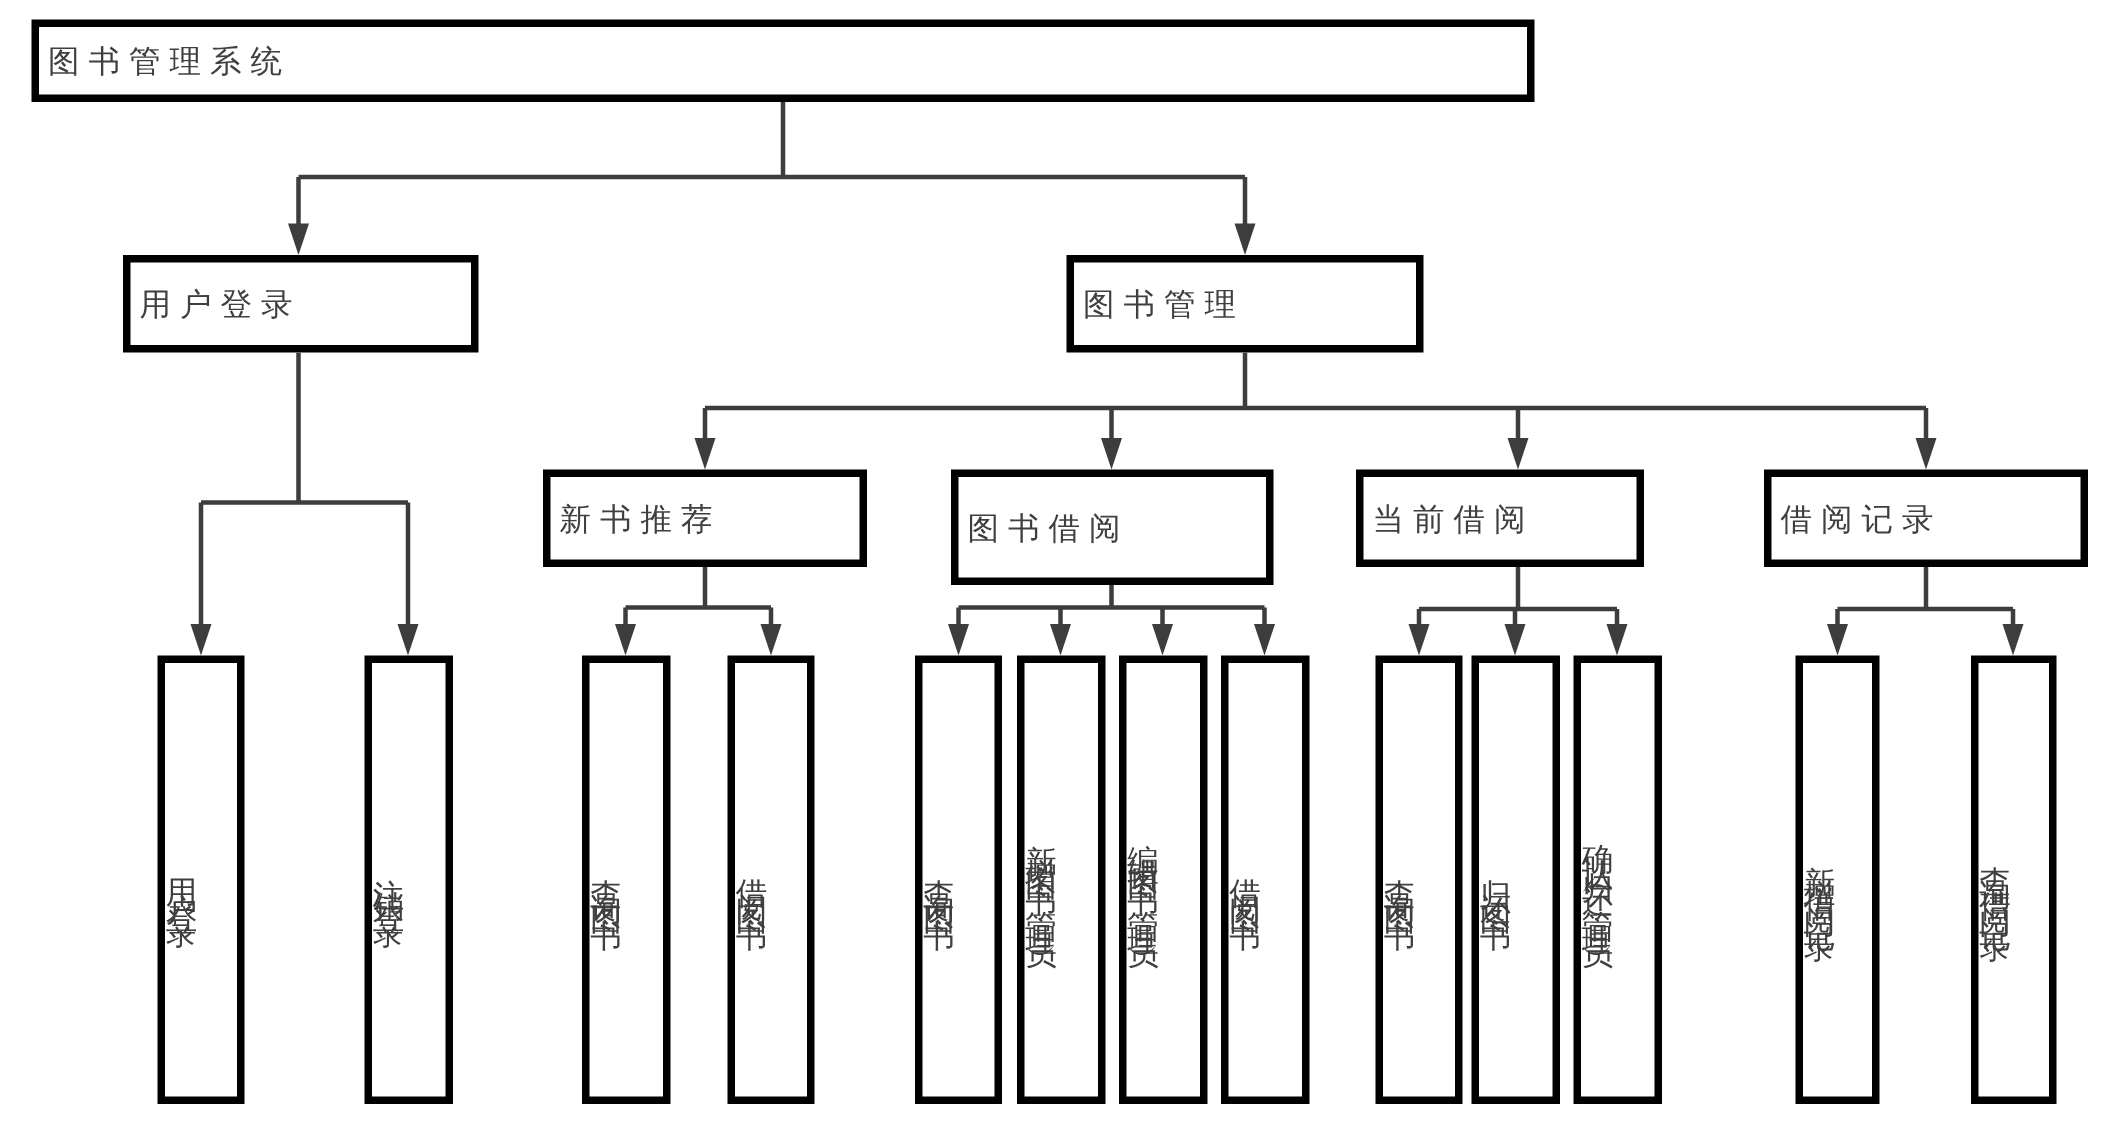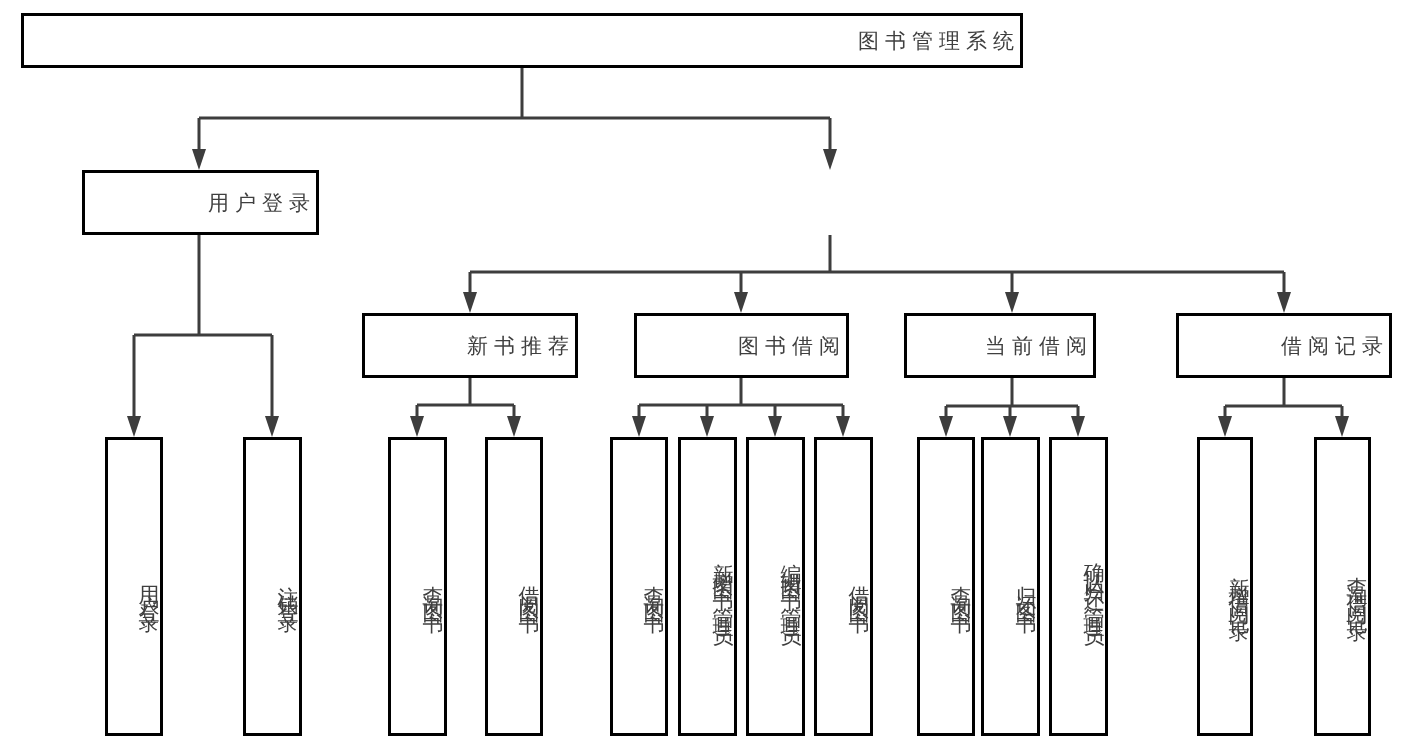--- a/index.html
+++ b/index.html
@@ -19,24 +19,24 @@
     position: absolute;
     left: 0;
     top: 0;
     width: 1405px;
     height: 747px;
   }
   .box {
     position: absolute;
     box-sizing: border-box;
     background: #ffffff;
-    border: 3px solid #000000;
+    border: 5px solid #000000;
     display: flex;
     align-items: center;
-    justify-content: flex-end;
+    justify-content: flex-start;
     color: #3f3f3f;
   }
   .h-box .label {
     font-size: 21px;
     letter-spacing: 6px;
     text-indent: 6px;
     white-space: nowrap;
     color: #3f3f3f;
   }
   .v-box .label {
@@ -115,25 +115,28 @@
     </g>
   </svg>
 
   <div class="box h-box" style="left:21px; top:13px; width:1002px; height:55px;">
     <span class="label">图书管理系统</span>
   </div>
 
   <div class="box h-box" style="left:82px; top:170px; width:237px; height:65px;">
     <span class="label">用户登录</span>
   </div>
+  <div class="box h-box" style="left:711px; top:170px; width:238px; height:65px;">
+    <span class="label">图书管理</span>
+  </div>
 
   <div class="box h-box" style="left:362px; top:313px; width:216px; height:65px;">
     <span class="label">新书推荐</span>
   </div>
-  <div class="box h-box" style="left:634px; top:313px; width:215px; height:65px;">
+  <div class="box h-box" style="left:634px; top:313px; width:215px; height:77px;">
     <span class="label">图书借阅</span>
   </div>
   <div class="box h-box" style="left:904px; top:313px; width:192px; height:65px;">
     <span class="label">当前借阅</span>
   </div>
   <div class="box h-box" style="left:1176px; top:313px; width:216px; height:65px;">
     <span class="label">借阅记录</span>
   </div>
 
   <div class="box v-box" style="left:105px; top:437px; width:58px; height:299px;">

